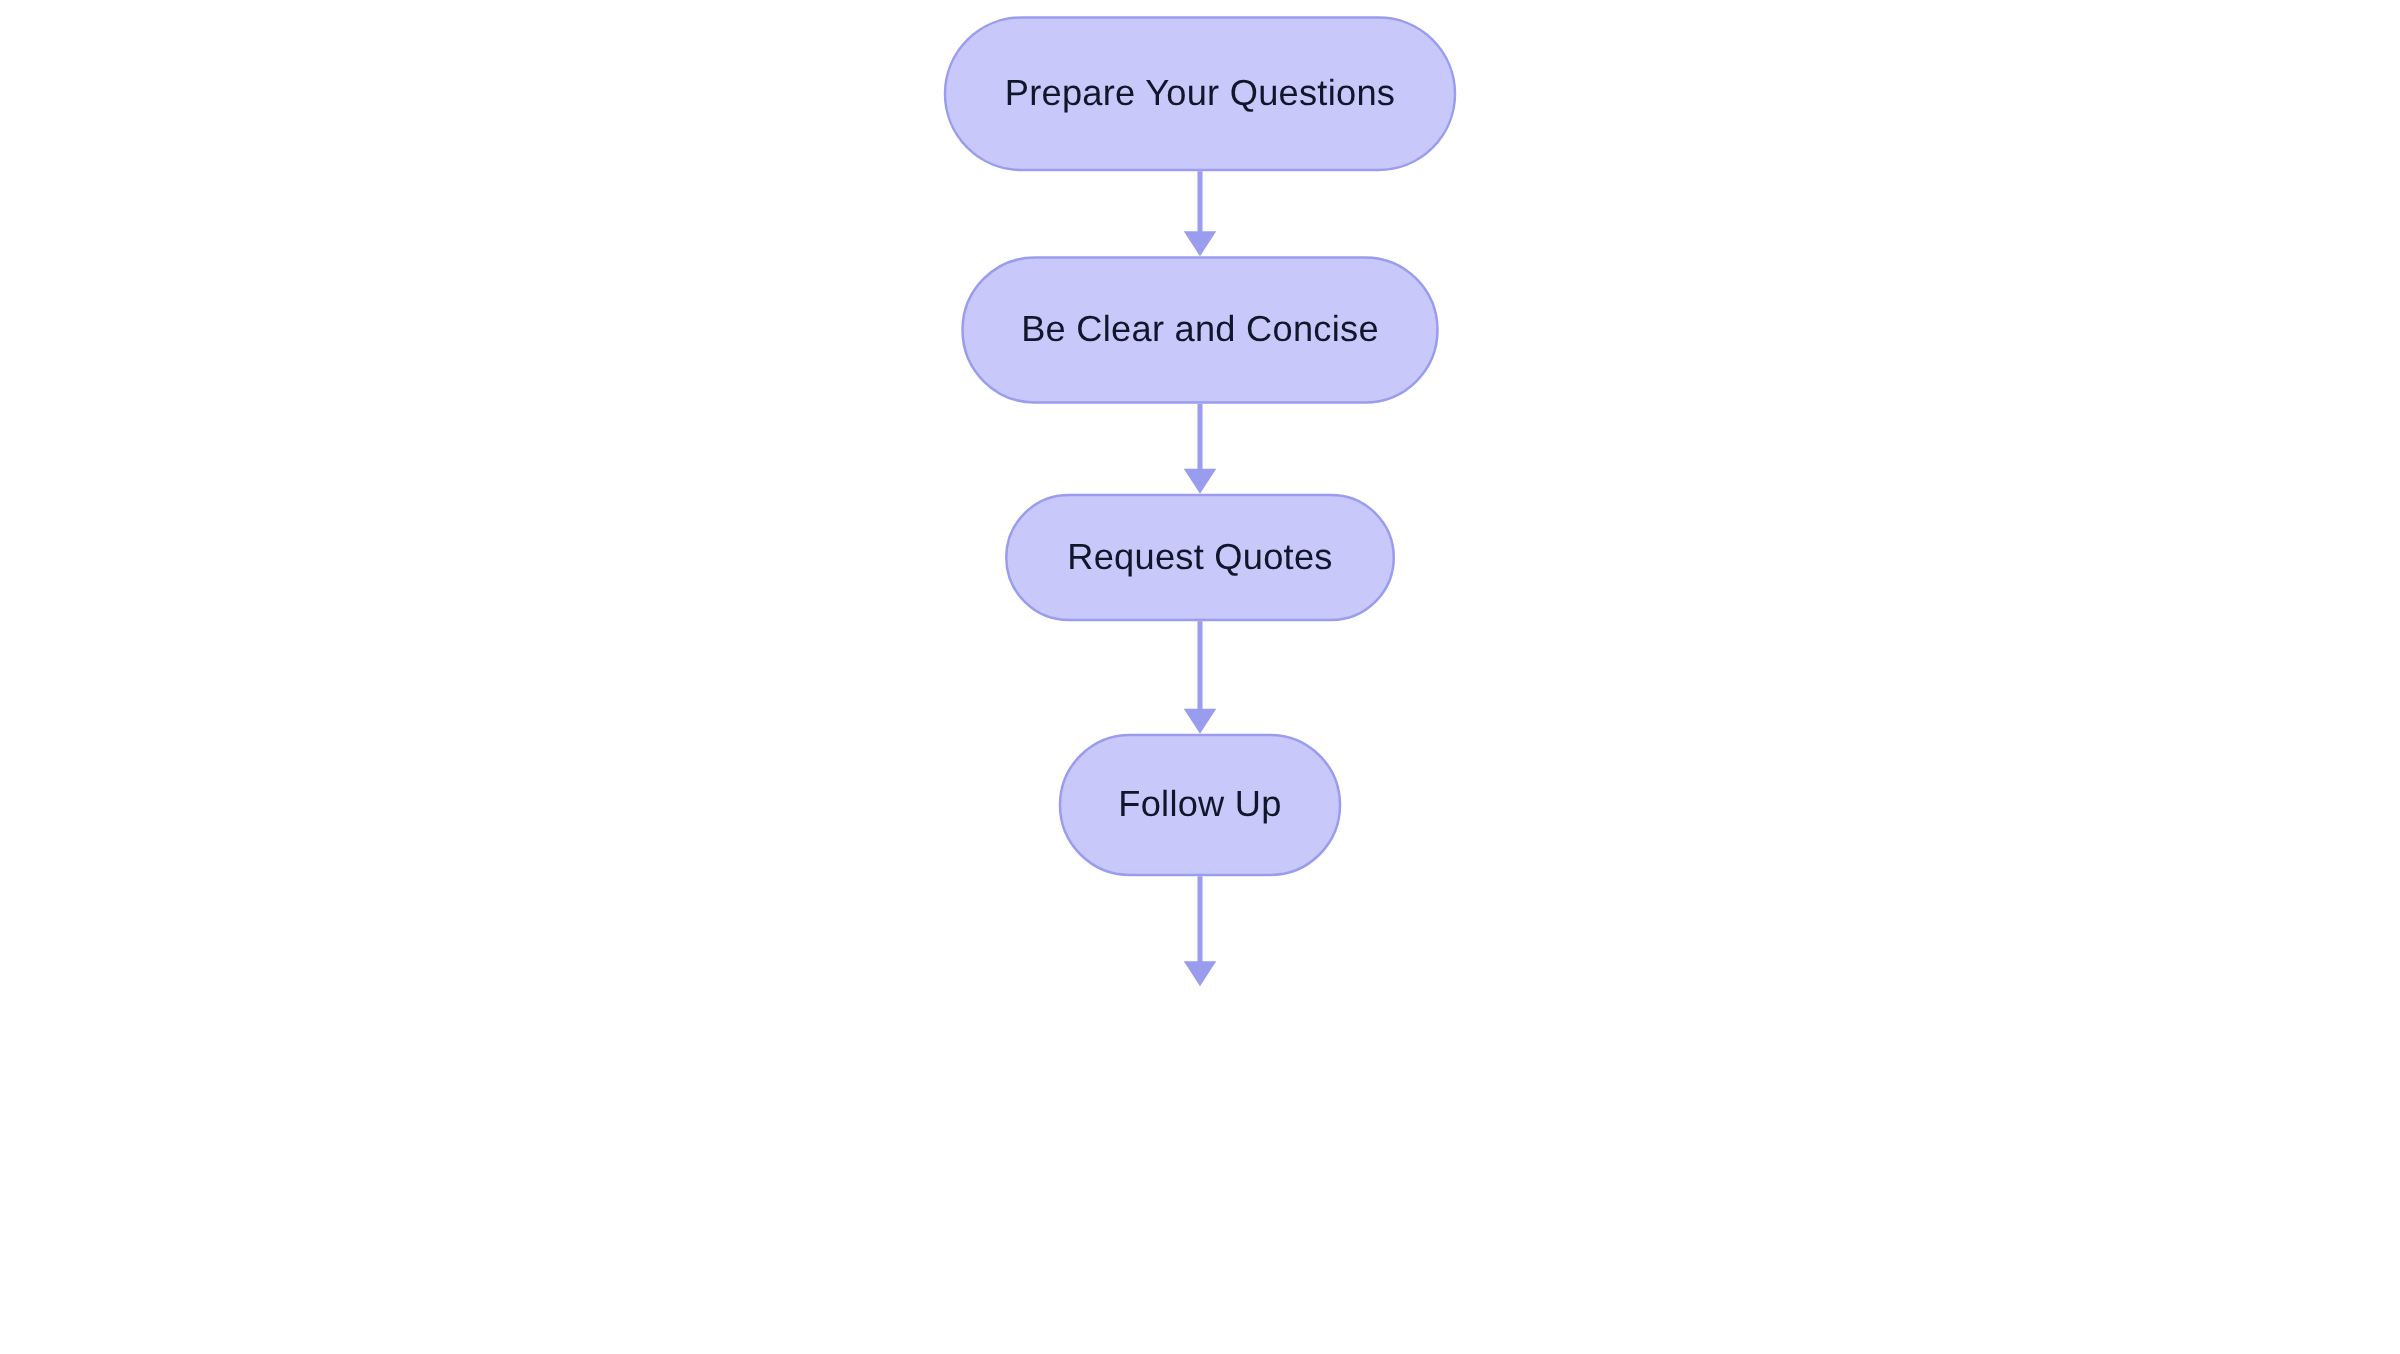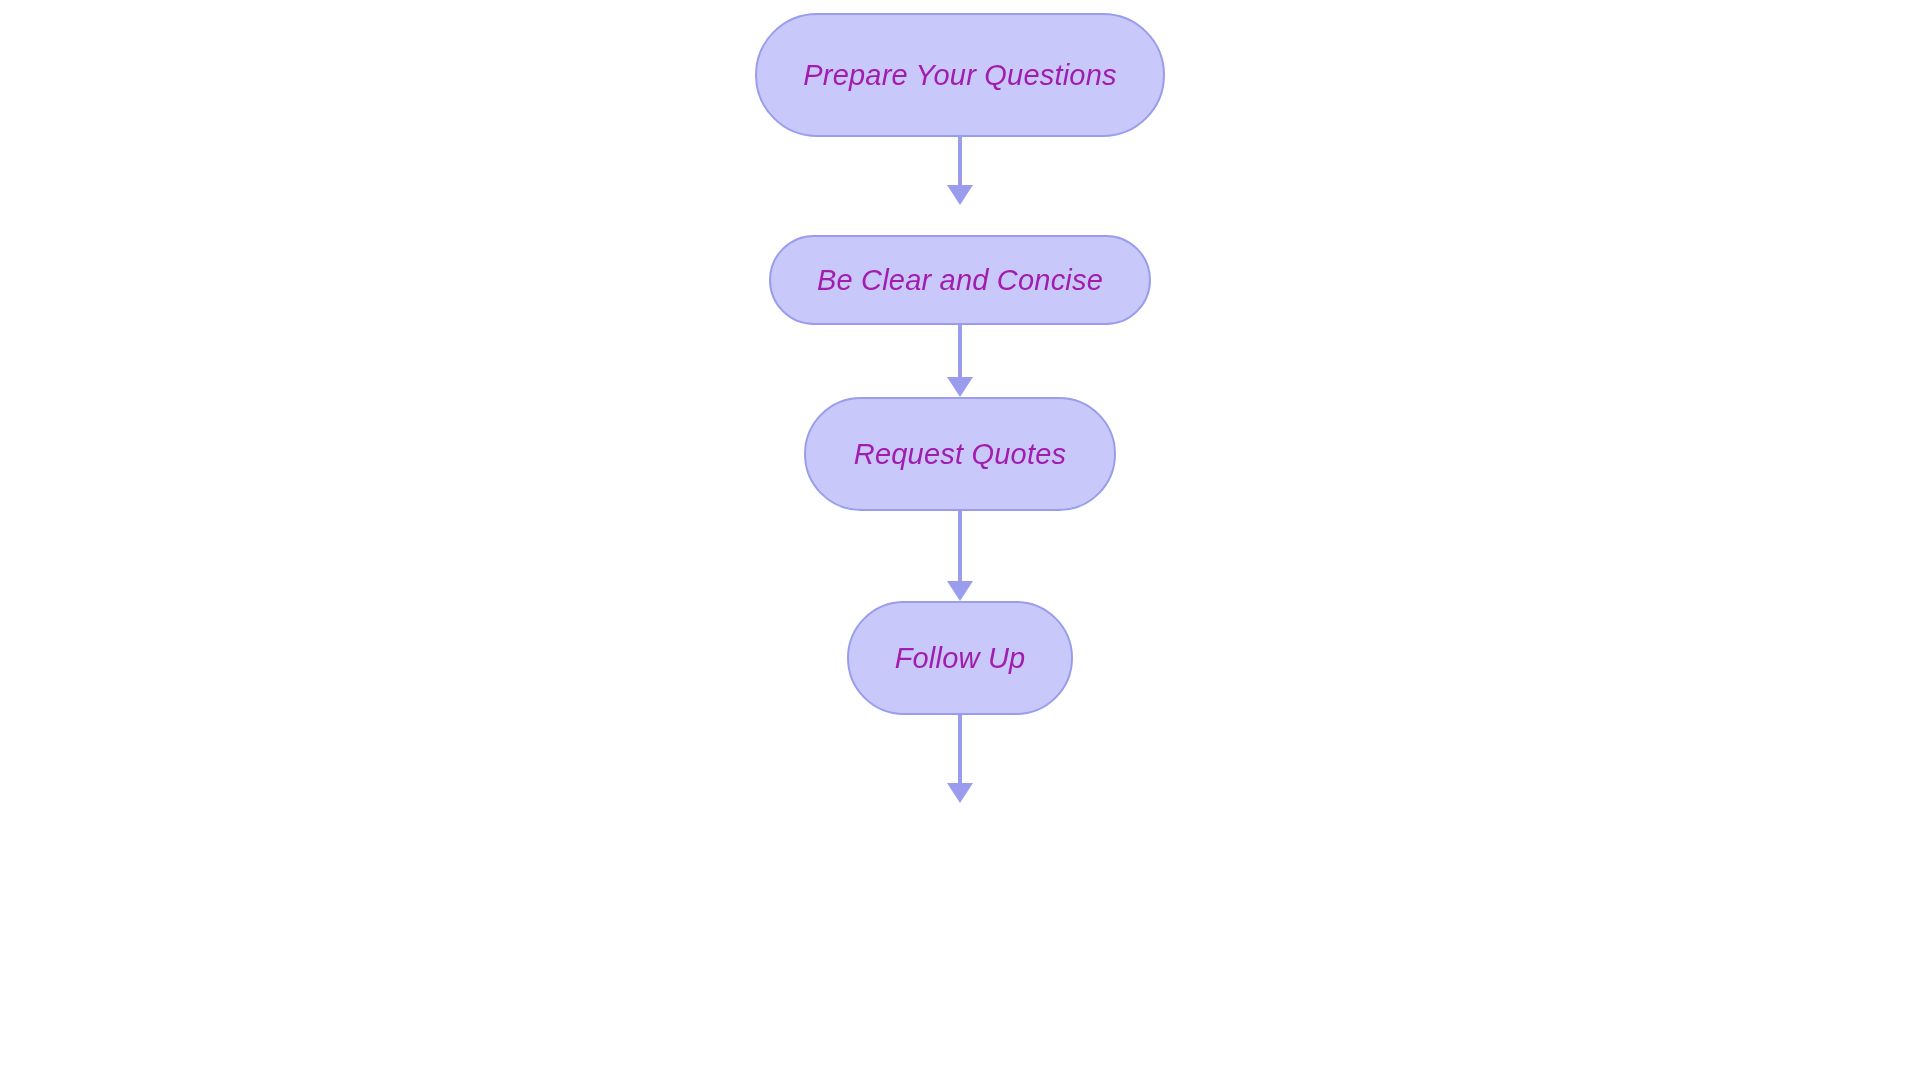--- a/index.html
+++ b/index.html
@@ -46,29 +46,28 @@
     font-size: 29px;
     font-family: "Liberation Sans", sans-serif;
     font-weight: 400;
     letter-spacing: 0.2px;
     white-space: nowrap;
     padding: 0 46px;
     line-height: 1;
   }
 
   .node-label {
-    color: #a21caf;
+    color: #0f172a;
     pointer-events: none;
-    font-style: italic;
   }
 
   
   .node-0 { height: 124px; min-width: 410px; margin-top: 13px; }
-  .node-1 { height: 90px; min-width: 378px; margin-top: 30px; }
-  .node-2 { height: 114px; min-width: 312px; }
+  .node-1 { height: 118px; min-width: 378px; }
+  .node-2 { height: 102px; min-width: 312px; }
   .node-3 { height: 114px; min-width: 222px; }
   .node-4 { height: 124px; min-width: 398px; }
 
   .connector {
     position: relative;
     width: 40px;
     display: flex;
     flex-direction: column;
     align-items: center;
     justify-content: flex-start;

